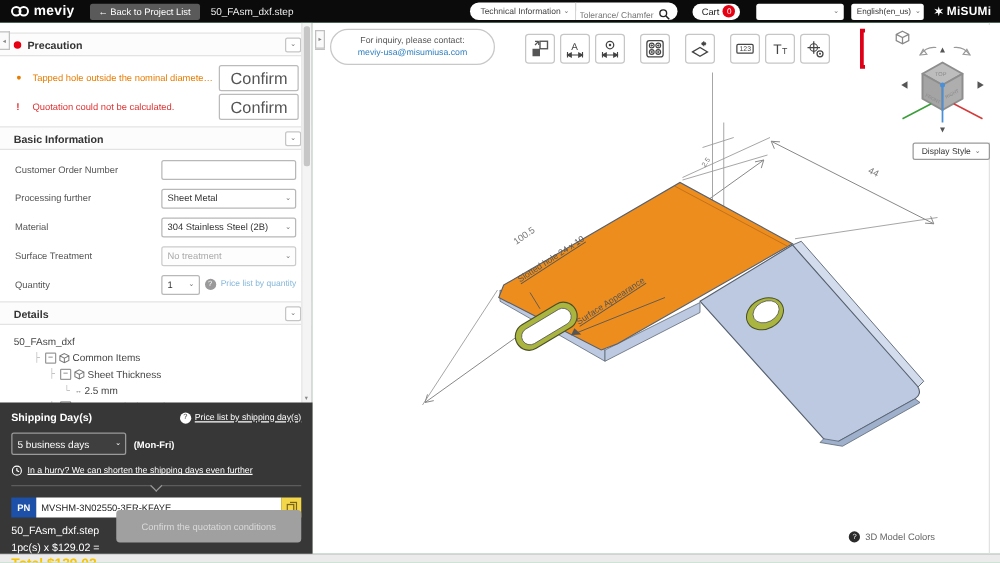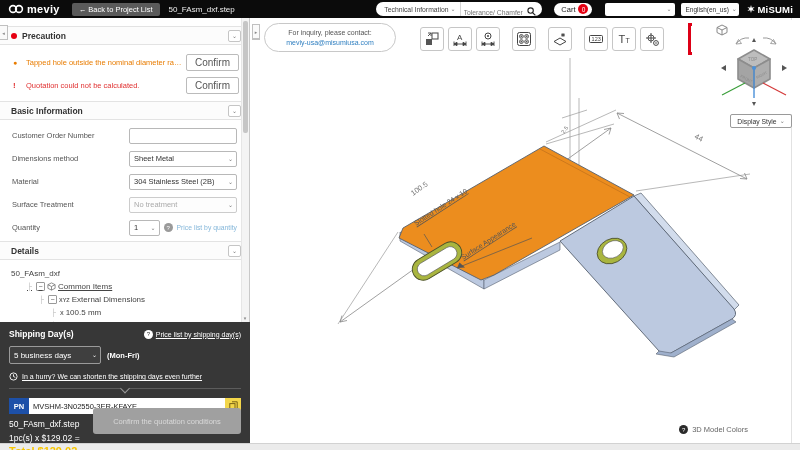--- a/index.html
+++ b/index.html
@@ -52,21 +52,21 @@
   .sec-chev { width:13px; height:12px; border:1px solid #c5c5c5; border-radius:2px; background:#fff;
               display:flex; align-items:center; justify-content:center; cursor:pointer; }
   .dot-red { width:6px; height:6px; border-radius:50%; background:#e60012; }
   .warn-row { display:flex; align-items:center; padding:0 10px 0 13px; height:23px; gap:4px; }
   .warn-marker { width:9px; font-size:7px; }
   .m-warn { color:#e87c00; }
   .m-err  { color:#e03131; font-weight:bold; font-size:8px; }
   .warn-text { flex:1; font-size:7.5px; white-space:nowrap; overflow:hidden; text-overflow:ellipsis; }
   .t-warn { color:#e87c00; }
   .t-err  { color:#e03131; }
-  .confirm-btn { font-size:10px; color:#555; background:#fff; border:1px solid #bbb; border-radius:2px;
+  .confirm-btn { font-size:13px; color:#555; background:#fff; border:1px solid #bbb; border-radius:2px;
                  padding:2px 8px; cursor:pointer; white-space:nowrap; }
   .form { padding:4px 0 2px; }
   .form-row { display:flex; align-items:center; padding:0 12px; height:23px; }
   .form-label { flex:1; font-size:7.5px; color:#555; }
   .ctrl { width:108px; height:16px; border:1px solid #b8b8b8; border-radius:2px; background:#fff;
           font-size:7.5px; color:#333; display:flex; align-items:center; padding:0 10px 0 4px;
           position:relative; }
   .ctrl .chev { position:absolute; right:3px; top:4px; }
   .ctrl-input { width:108px; height:16px; border:1px solid #b8b8b8; border-radius:2px;
                 font-size:7.5px; padding:0 4px; font-family:"Liberation Sans", sans-serif; }
@@ -74,21 +74,21 @@
   .ctrl.qty { width:38px; }
   .q-wrap { width:108px; display:flex; align-items:center; gap:4px; }
   .qmark { width:9px; height:9px; border-radius:50%; background:#9a9a9a; color:#fff; font-size:6px;
            display:flex; align-items:center; justify-content:center; flex:none; }
   .qmark::after { content:"?"; }
   .qmark-dark { background:#2b2b2b; }
   .price-link { font-size:6.8px; color:#85b7da; white-space:nowrap; cursor:pointer; }
 
   .tree { padding:7px 0 0 11px; font-size:8px; color:#444; }
   .tnode { display:flex; align-items:center; height:13px; white-space:nowrap; gap:2px; }
-  .lvl1 { margin-left:16px;text-decoration:underline; } .lvl2 { margin-left:28px; } .lvl3 { margin-left:40px; }
+  .lvl1 { margin-left:16px; } .lvl2 { margin-left:28px; } .lvl3 { margin-left:40px; }
   .twig { color:#b5b5b5; font-size:7px; width:7px; }
   .expander { width:9px; height:9px; border:1px solid #999; border-radius:1px; font-size:7px;
               line-height:7px; color:#555; display:flex; align-items:center; justify-content:center;
               background:#fff; cursor:pointer; flex:none; }
   .expander::after { content:"−"; }
   .mini-ic { font-size:5.5px; color:#666; font-weight:bold; flex:none; }
 
   .sb-scroll { position:absolute; right:0; top:0; width:8px; height:304px; background:#f4f4f4;
                border-left:1px solid #e6e6e6; }
   .sb-thumb { position:absolute; right:1px; top:3px; width:5px; height:112px; background:#c6c6c6;
@@ -240,21 +240,21 @@
           <span class="chev"></span>
         </span>
     </div>
 
     <div class="form">
       <div class="form-row">
         <span class="form-label">Customer Order Number</span>
         <input class="ctrl-input" value="" style="">
       </div>
       <div class="form-row">
-        <span class="form-label">Dimensions method</span>
+        <span class="form-label">Processing further</span>
         <div class="ctrl">
           <span>Sheet Metal</span>
           <span class="chev"></span>
         </div>
       </div>
       <div class="form-row">
         <span class="form-label">Material</span>
         <div class="ctrl">
           <span>304 Stainless Steel (2B)</span>
           <span class="chev"></span>
@@ -289,20 +289,33 @@
 
     <div class="tree">
       <div class="tnode">50_FAsm_dxf</div>
       <div class="tnode lvl1">
         <span class="twig">├</span>
           <span class="expander"></span>
         <svg width="9" height="9" viewBox="0 0 10 10">
             <path d="M5,1 9,3 9,7 5,9 1,7 1,3 Z M1,3 5,5 9,3 M5,5 5,9" fill="none" stroke="#777" stroke-width="0.9"></path>
           </svg>
         <span>Common Items</span>
+      </div>
+      <div class="tnode lvl2">
+        <span class="twig">├</span>
+          <span class="expander"></span>
+        <svg width="9" height="9" viewBox="0 0 10 10">
+            <path d="M5,1 9,3 9,7 5,9 1,7 1,3 Z M1,3 5,5 9,3 M5,5 5,9" fill="none" stroke="#777" stroke-width="0.9"></path>
+          </svg>
+        <span>Sheet Thickness</span>
+      </div>
+      <div class="tnode lvl3">
+        <span class="twig">└</span>
+        <span class="mini-ic">↔</span>
+        <span>2.5 mm</span>
       </div>
       <div class="tnode lvl2">
         <span class="twig">├</span>
           <span class="expander"></span>
         <span class="mini-ic">XYZ</span>
         <span>External Dimensions</span>
       </div>
       <div class="tnode lvl3">
         <span class="twig">├</span>
         <span class="mini-ic">X</span>

